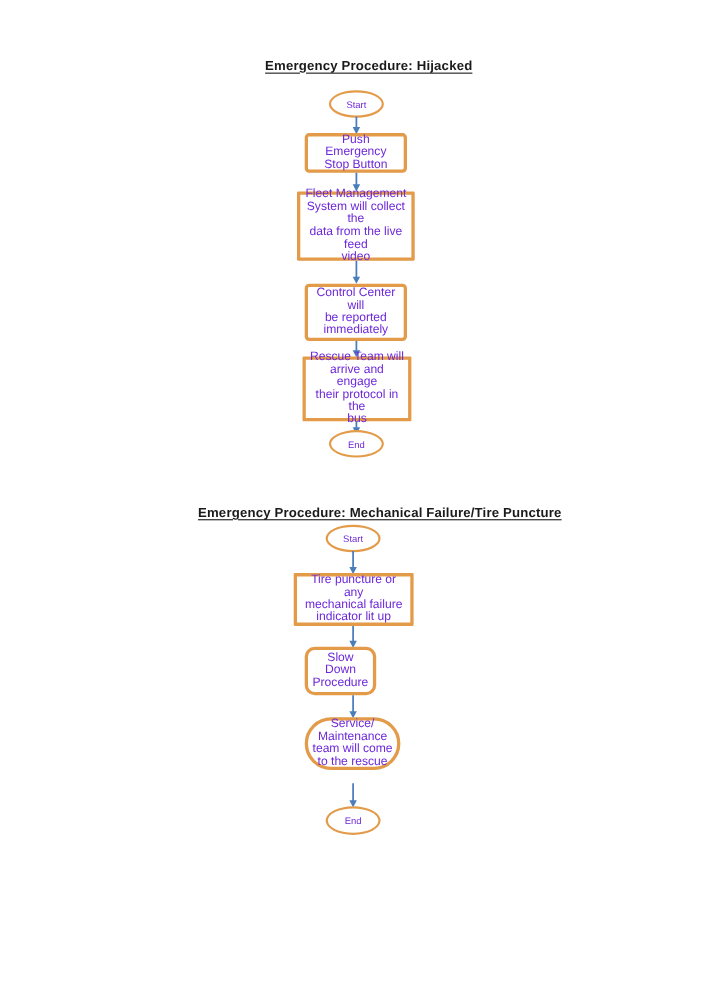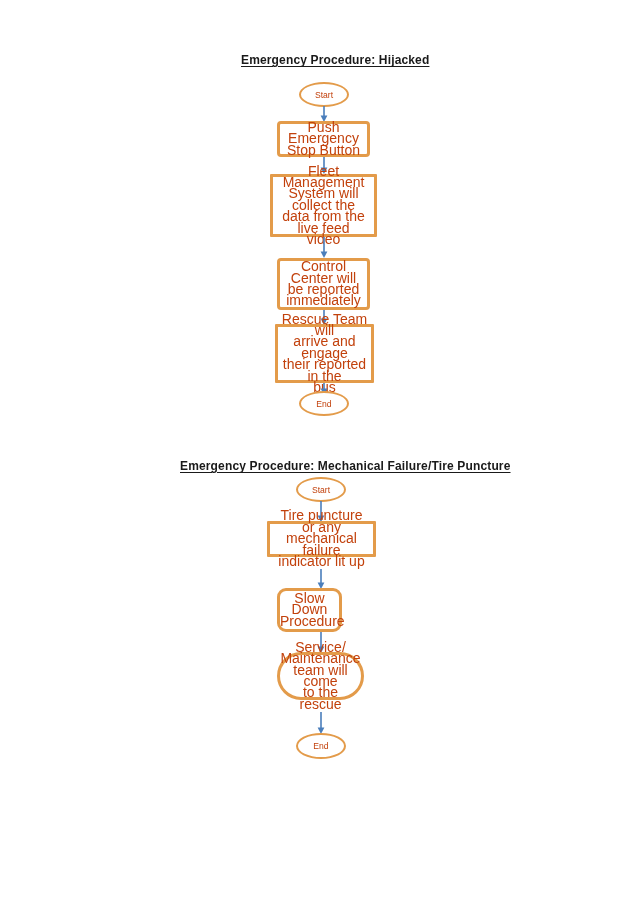--- a/index.html
+++ b/index.html
@@ -41,27 +41,27 @@
   
   .node {
     position: absolute;
     box-sizing: border-box;
     background: #ffffff;
     border: 2px solid #E39B4A;
     display: flex;
     align-items: center;
     justify-content: center;
     text-align: center;
-    color: #c2410c;
+    color: #6d28d9;
   }
   .node .node-text {
     display: block;
     width: 100%;
     padding: 0 3px;
-    font-size: 14px;
+    font-size: 11px;
     line-height: 11.4px;
     white-space: pre-line;
   }
 
   
   .node.terminator {
     border-radius: 50%;
     border-width: 2px;
   }
   .node.terminator .node-text {
@@ -138,21 +138,21 @@
     <span class="connector" style="left:319px; top:310px; height:15px;">
       <svg width="10" height="15" viewBox="0 0 10 15">
         <line x1="5" y1="0" x2="5" y2="10" stroke="#4A7EBB" stroke-width="1.6"></line>
         <polygon points="5,15 1.6,8.5 8.4,8.5" fill="#4A7EBB"></polygon>
       </svg>
     </span>
 
     <div class="node process thick" style="left:275px; top:324px; width:99px; height:59px;">
       <span class="node-text">Rescue Team will
 arrive and engage
-their reported in the
+their protocol in the
 bus</span>
     </div>
 
     <span class="connector" style="left:319px; top:383px; height:12px;">
       <svg width="10" height="12" viewBox="0 0 10 12">
         <line x1="5" y1="0" x2="5" y2="7" stroke="#4A7EBB" stroke-width="1.6"></line>
         <polygon points="5,12 1.6,5.5 8.4,5.5" fill="#4A7EBB"></polygon>
       </svg>
     </span>
 
@@ -170,21 +170,21 @@
       <span class="node-text">Start</span>
     </div>
 
     <span class="connector" style="left:316px; top:501px; height:21px;">
       <svg width="10" height="21" viewBox="0 0 10 21">
         <line x1="5" y1="0" x2="5" y2="16" stroke="#4A7EBB" stroke-width="1.6"></line>
         <polygon points="5,21 1.6,14.5 8.4,14.5" fill="#4A7EBB"></polygon>
       </svg>
     </span>
 
-    <div class="node process thick" style="left:267px; top:521px; width:109px; height:36px;justify-content:center;">
+    <div class="node process thick" style="left:267px; top:521px; width:109px; height:48px;justify-content:center;">
       <span class="node-text">Tire puncture or any
 mechanical failure
 indicator lit up</span>
     </div>
 
     <span class="connector" style="left:316px; top:569px; height:20px;">
       <svg width="10" height="20" viewBox="0 0 10 20">
         <line x1="5" y1="0" x2="5" y2="15" stroke="#4A7EBB" stroke-width="1.6"></line>
         <polygon points="5,20 1.6,13.5 8.4,13.5" fill="#4A7EBB"></polygon>
       </svg>

